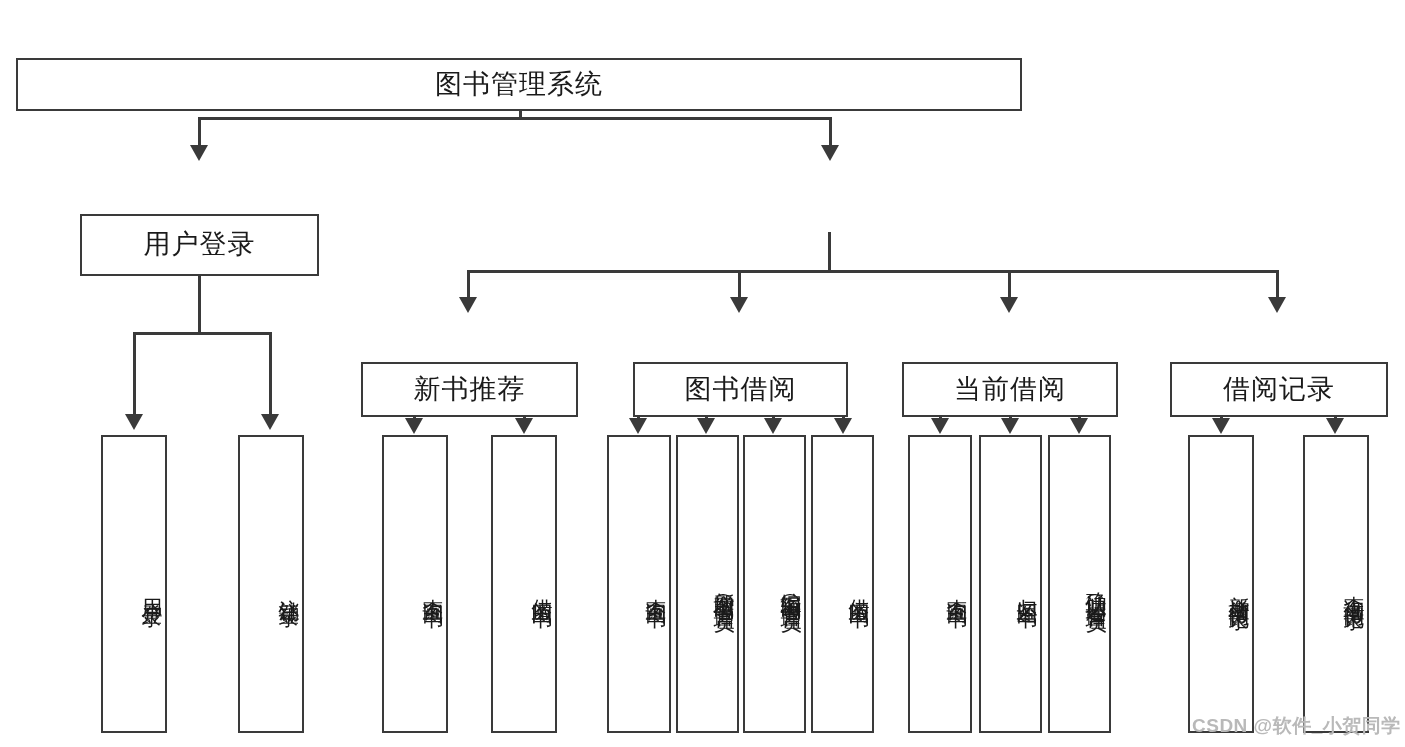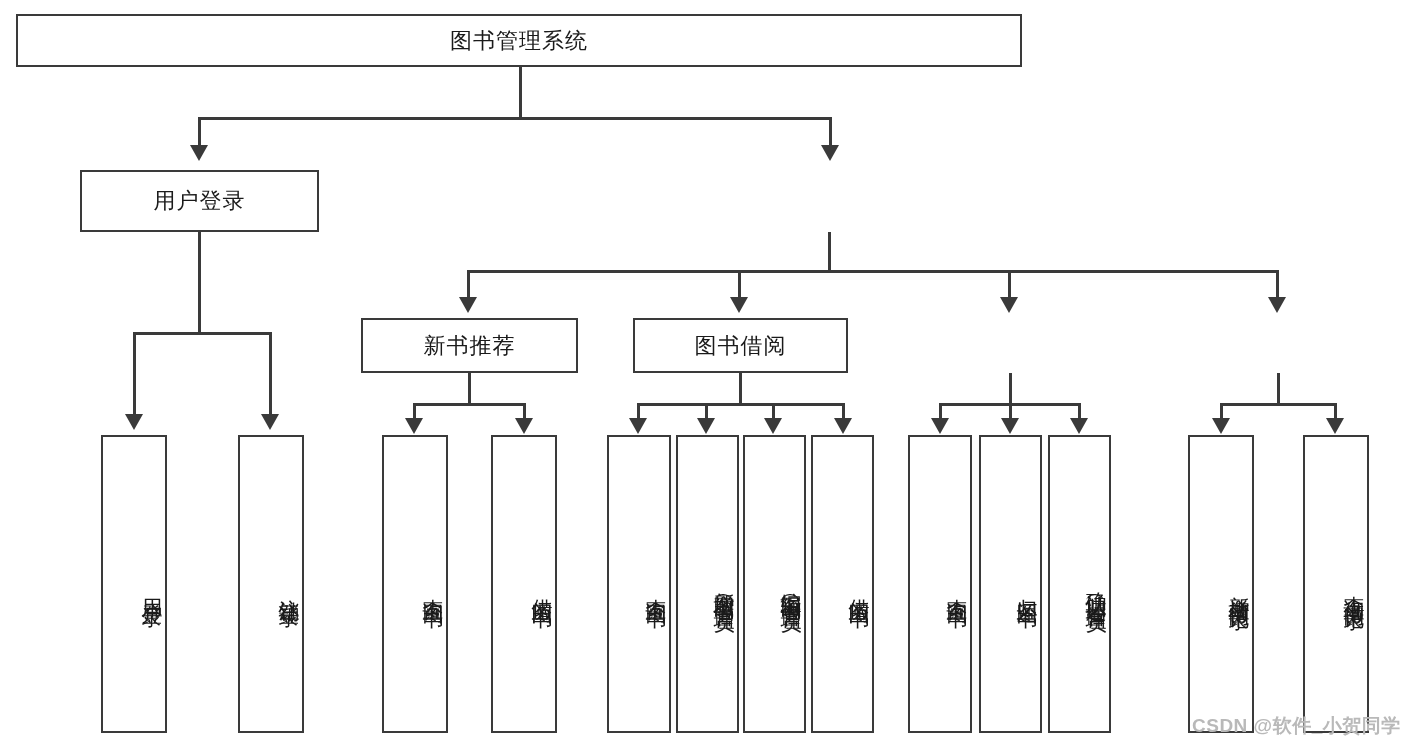--- a/index.html
+++ b/index.html
@@ -25,22 +25,23 @@
     background: #ffffff;
     color: #1a1a1a;
     display: flex;
     align-items: center;
     justify-content: center;
     text-align: center;
     letter-spacing: 1px;
     z-index: 3;
   }
   .node.horiz {
-    font-size: 22px;
+    font-size: 27px;
     line-height: 1.25;
+    margin-top: 44px;
   }
   
   .node.vert {
     writing-mode: vertical-rl;
     text-orientation: upright;
     font-size: 21px;
     line-height: 1.22;
     letter-spacing: 3px;
     align-items: flex-start;
     justify-content: center;
@@ -123,20 +124,26 @@
   <div class="arrow" style="left:1000px; top:297px;"></div>
   <div class="vline" style="left:1276px; top:270px; width:3px; height:27px;"></div>
   <div class="arrow" style="left:1268px; top:297px;"></div>
 
   <div class="node horiz" style="left:633px; top:318px; width:215px; height:55px;">
     <span class="label">图书借阅</span>
   </div>
   <div class="node horiz" style="left:361px; top:318px; width:217px; height:55px;">
     <span class="label">新书推荐</span>
   </div>
+  <div class="node horiz" style="left:902px; top:318px; width:216px; height:55px;">
+    <span class="label">当前借阅</span>
+  </div>
+  <div class="node horiz" style="left:1170px; top:318px; width:218px; height:55px;">
+    <span class="label">借阅记录</span>
+  </div>
 
   <div class="vline" style="left:468px; top:373px; width:3px; height:32px;"></div>
   <div class="hline" style="left:413px; top:403px; width:113px; height:3px;"></div>
   <div class="vline" style="left:413px; top:403px; width:3px; height:15px;"></div>
   <div class="arrow" style="left:405px; top:418px;"></div>
   <div class="vline" style="left:523px; top:403px; width:3px; height:15px;"></div>
   <div class="arrow" style="left:515px; top:418px;"></div>
 
   <div class="vline" style="left:739px; top:373px; width:3px; height:32px;"></div>
   <div class="hline" style="left:637px; top:403px; width:208px; height:3px;"></div>

